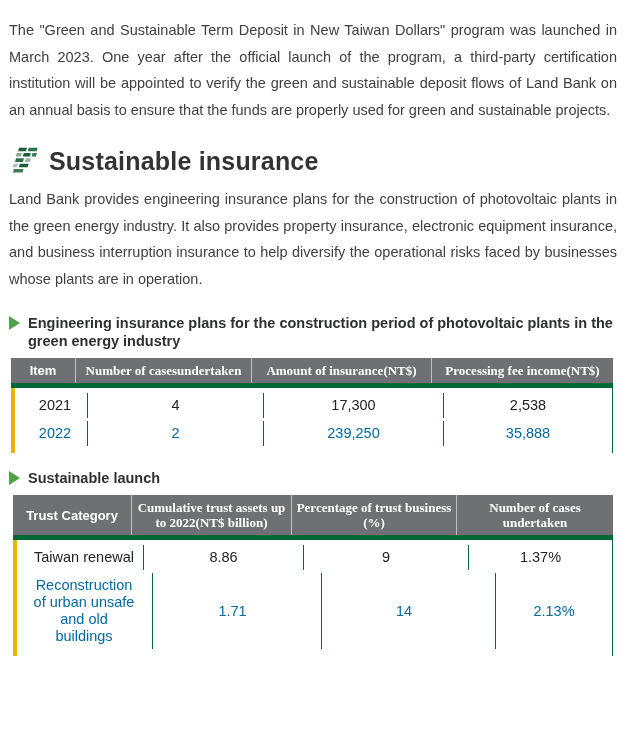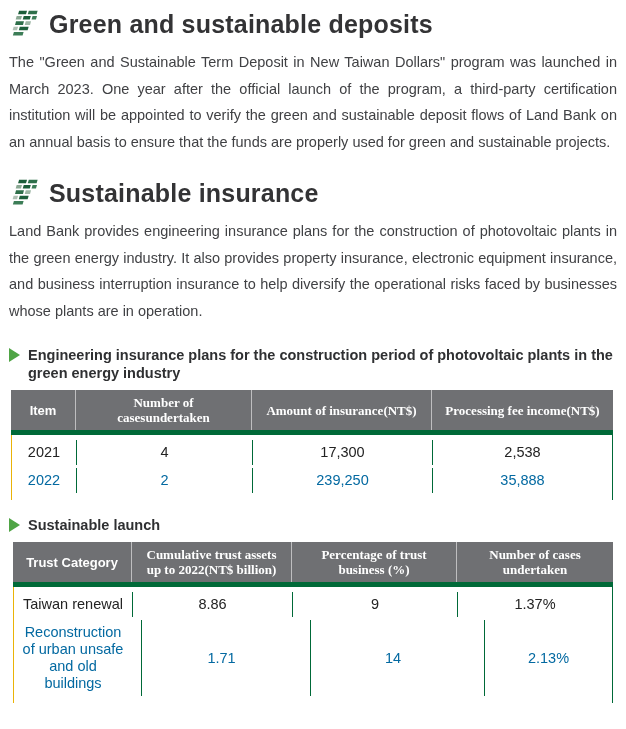--- a/index.html
+++ b/index.html
@@ -61,29 +61,29 @@
   .tbl-header { display: grid; background: #6f7073; }
   .tbl-header .hcell {
     color: #ffffff;
     font-weight: 700;
     font-size: 13px;
     line-height: 15px;
     display: flex;
     align-items: center;
     justify-content: center;
     text-align: center;
-    padding: 5px 12px;
+    padding: 5px 4px;
     position: relative;
   }
   .tbl-header .hcell + .hcell { border-left: 1px solid rgba(255,255,255,0.55); font-family: Liberation Serif, serif; }
   .green-rule { height: 5px; background: #006938; }
   .tbl-body {
-    border-left: 1px solid #eab308;
+    border-left: 4px solid #eab308;
     border-right: 1px solid #006938;
-    padding: 2px 0 4px 0;
+    padding: 2px 0 4px 8px;
   }
   .tbl-row { display: grid; margin: 3px 0; }
   .tbl-row .cell {
     font-size: 14.5px;
     display: flex;
     align-items: center;
     justify-content: center;
     text-align: center;
     padding: 4px 6px;
     line-height: 17px;
@@ -99,37 +99,20 @@
   .gap-lg { height: 22px; }
   .gap-md { height: 16px; }
   .gap-sm { height: 8px; }
   .gap-xl { height: 34px; }
 </style>
 </head>
 <body>
 
 <div class="page">
 
-  <div class="section-heading">
-    <svg class="logo-icon" viewBox="0 0 34 34" xmlns="http://www.w3.org/2000/svg">
-      <g transform="skewX(-16) translate(11,0)">
-        <rect x="1" y="2" width="9" height="4" fill="#1c5e3a"></rect>
-        <rect x="12" y="2" width="10" height="4" fill="#2e6f4a"></rect>
-        <rect x="0" y="8" width="6" height="4" fill="#8aa893"></rect>
-        <rect x="8" y="8" width="8" height="4" fill="#1c5e3a"></rect>
-        <rect x="18" y="8" width="5" height="4" fill="#3c7d57"></rect>
-        <rect x="1" y="14" width="9" height="4" fill="#2e6f4a"></rect>
-        <rect x="12" y="14" width="6" height="4" fill="#9db7a5"></rect>
-        <rect x="0" y="20" width="5" height="4" fill="#aebfb3"></rect>
-        <rect x="7" y="20" width="10" height="4" fill="#1c5e3a"></rect>
-        <rect x="2" y="26" width="11" height="4" fill="#3c7d57"></rect>
-      </g>
-    </svg>
-    <h1>Green and sustainable deposits</h1>
-  </div>
   <p class="body-text">The "Green and Sustainable Term Deposit in New Taiwan Dollars" program was launched in March 2023. One year after the official launch of the program, a third-party certification institution will be appointed to verify the green and sustainable deposit flows of Land Bank on an annual basis to ensure that the funds are properly used for green and sustainable projects.</p>
 
   <div class="gap-lg"></div>
 
   <div class="section-heading">
     <svg class="logo-icon" viewBox="0 0 34 34" xmlns="http://www.w3.org/2000/svg">
       <g transform="skewX(-16) translate(11,0)">
         <rect x="1" y="2" width="9" height="4" fill="#1c5e3a"></rect>
         <rect x="12" y="2" width="10" height="4" fill="#2e6f4a"></rect>
         <rect x="0" y="8" width="6" height="4" fill="#8aa893"></rect>

